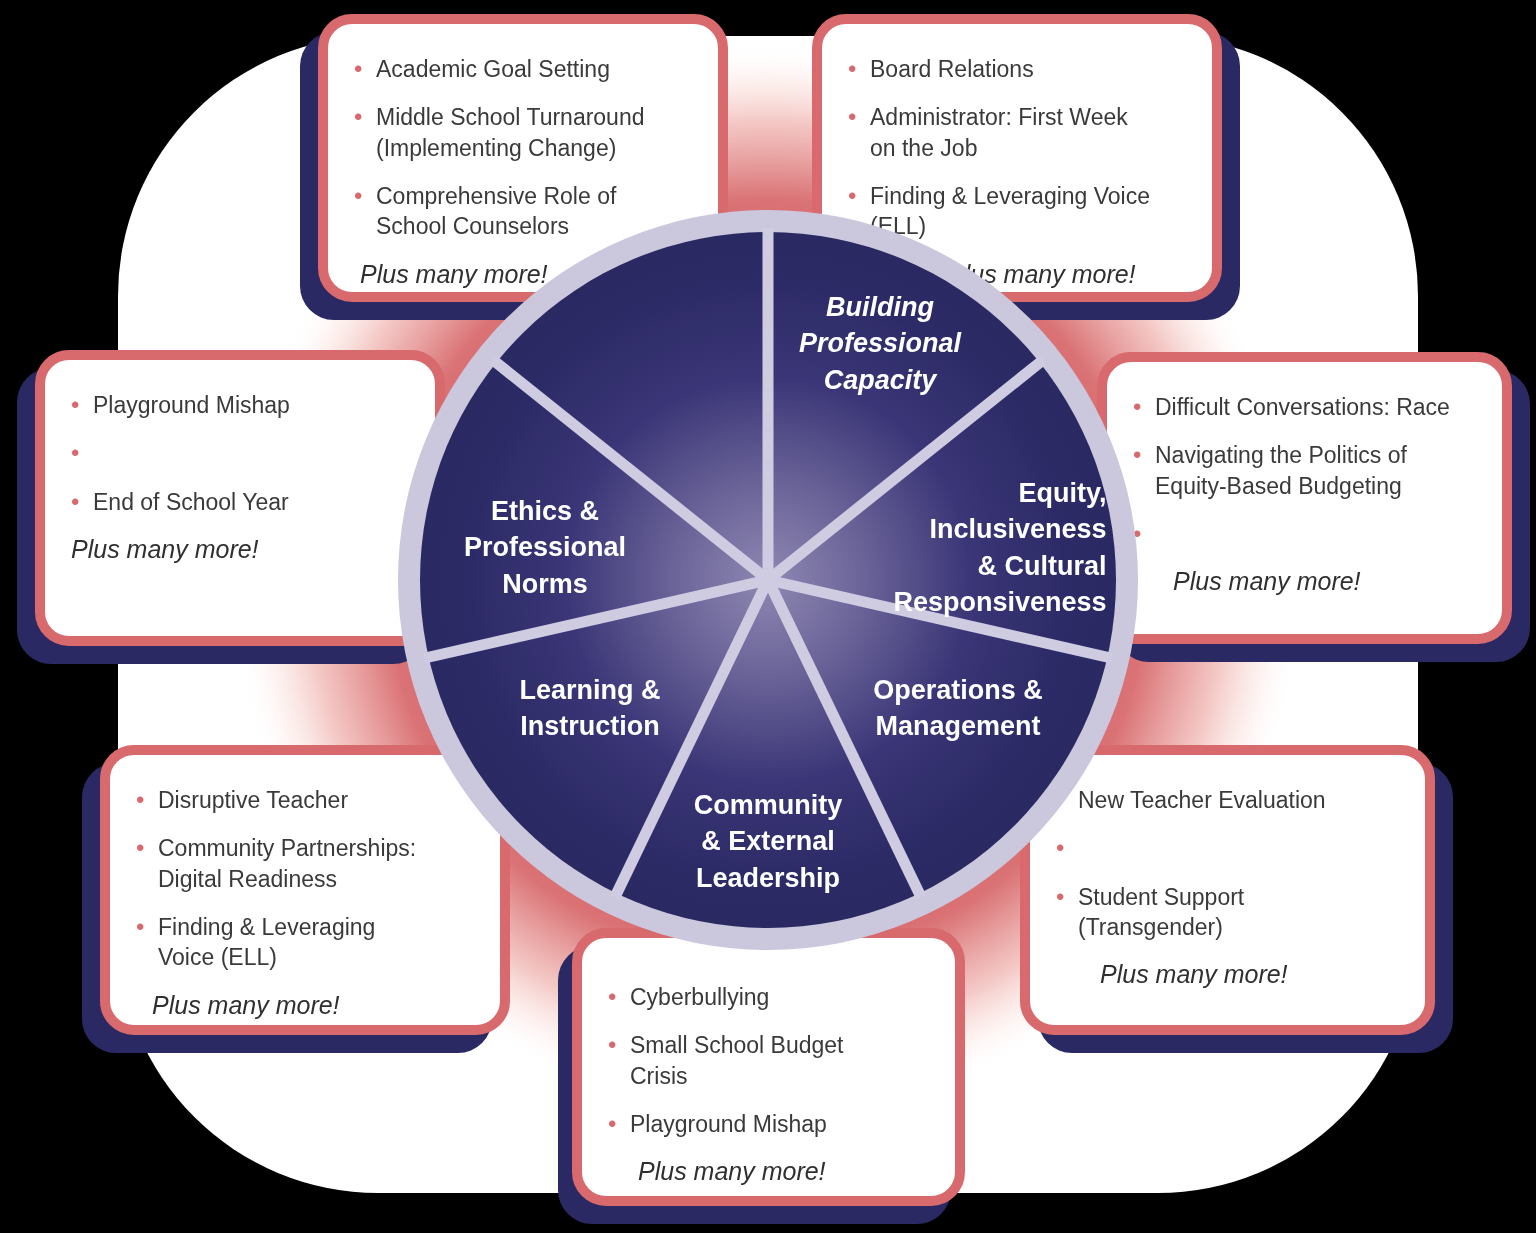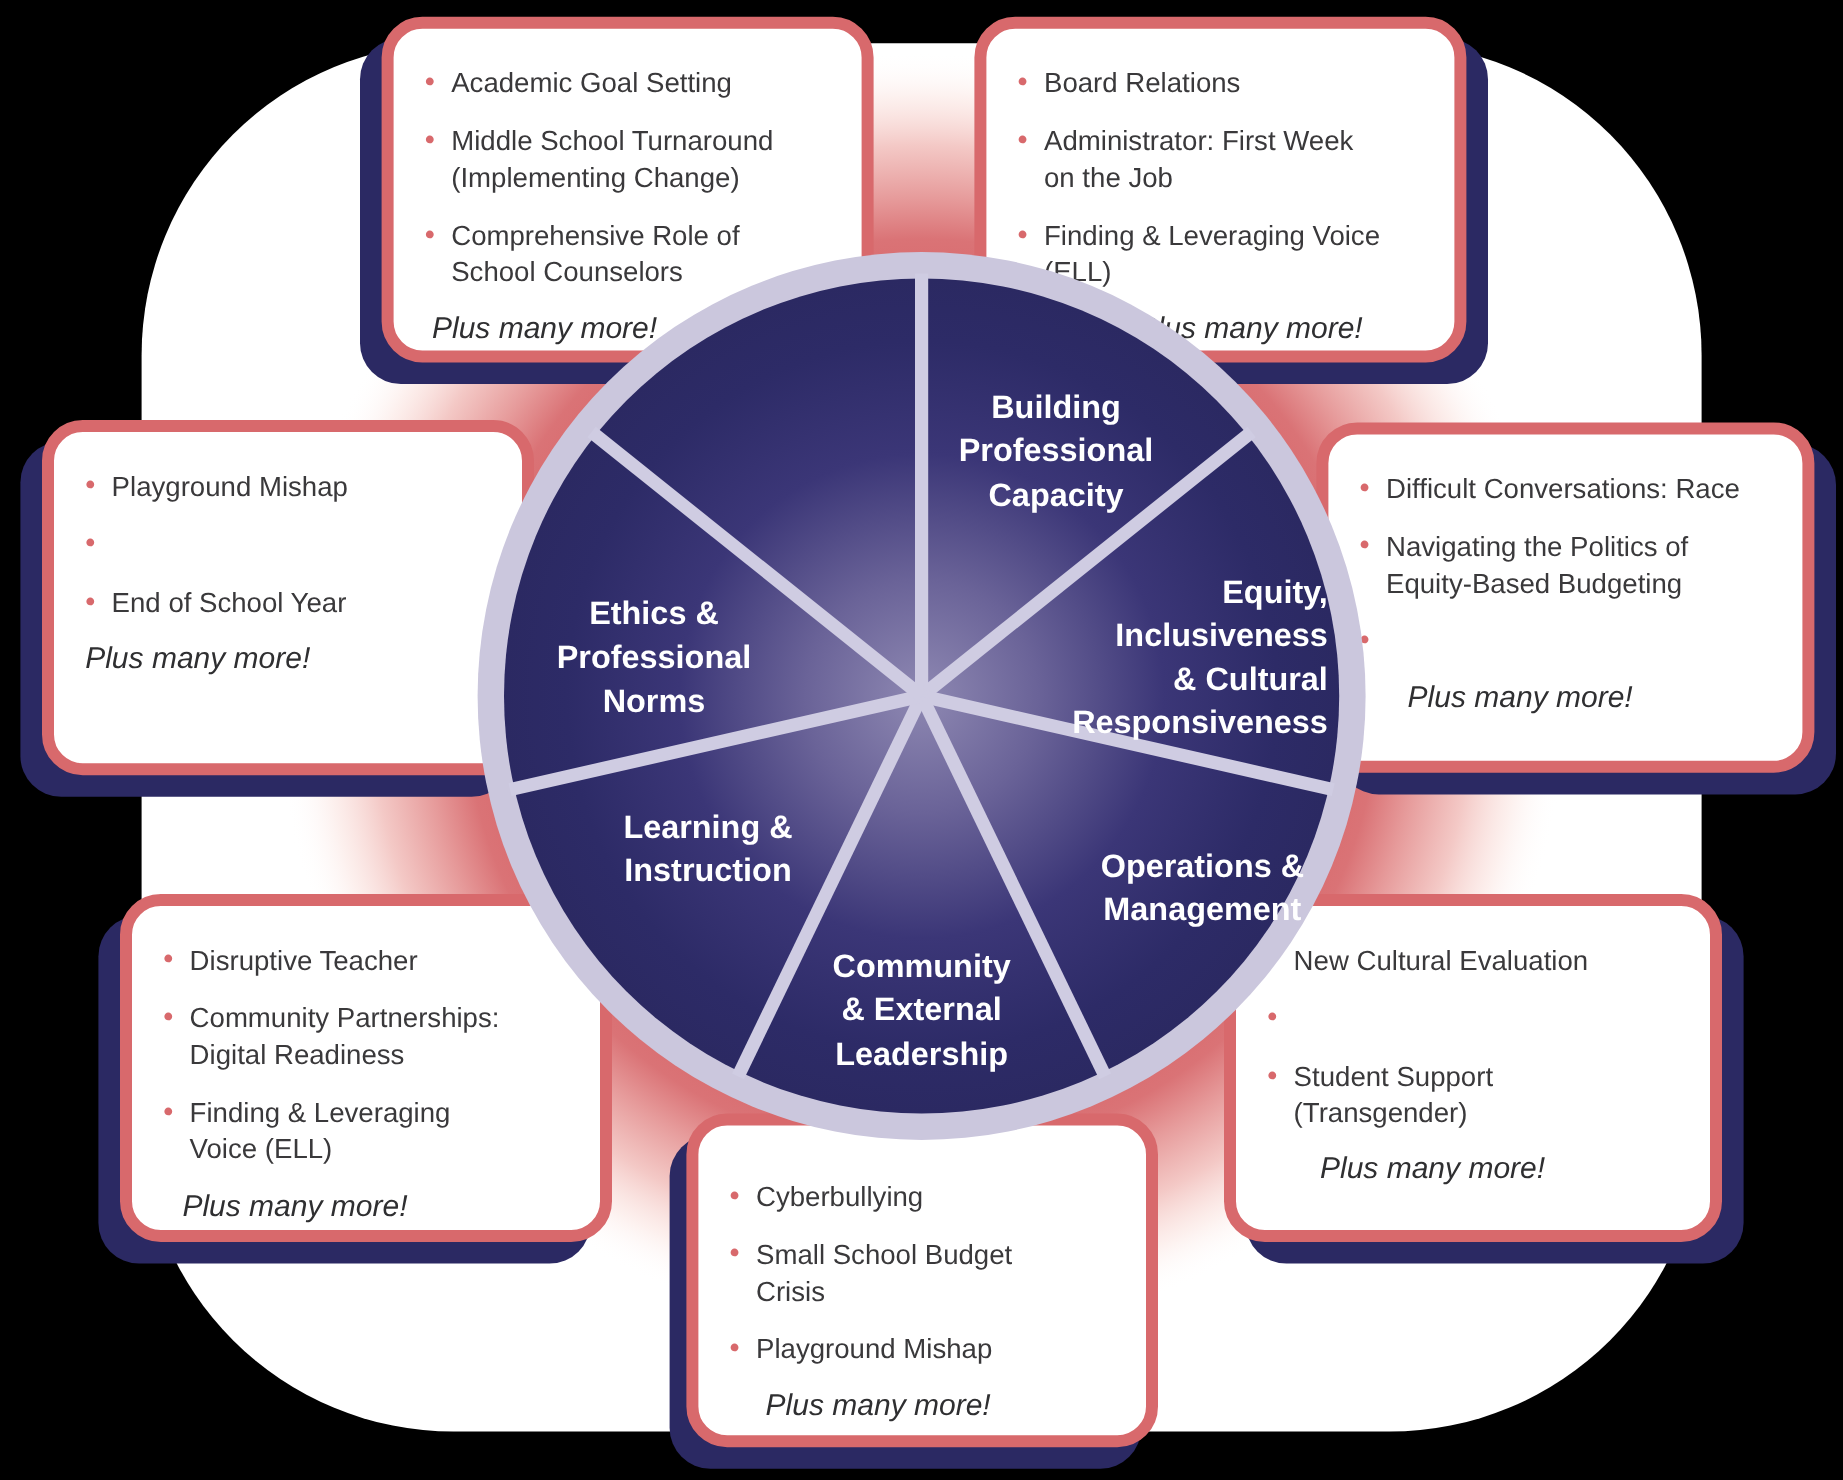--- a/index.html
+++ b/index.html
@@ -170,21 +170,21 @@
 Voice (ELL)</span>
         </li>
     </ul>
     <div class="more">Plus many more!</div>
   </div>
 
   <div class="callout co-br shadow-right">
     <ul>
       <li>
           <span class="bullet">•</span>
-          <span class="itext">New Cultural Evaluation</span>
+          <span class="itext">New Teacher Evaluation</span>
         </li>
       <li>
           <span class="bullet">•</span>
         </li>
       <li>
           <span class="bullet">•</span>
           <span class="itext">Student Support
 (Transgender)</span>
         </li>
     </ul>
@@ -226,28 +226,28 @@
       <line x1="768" y1="580" x2="768" y2="228"></line>
       <line x1="768" y1="580" x2="1043" y2="360"></line>
       <line x1="768" y1="580" x2="1111" y2="658"></line>
       <line x1="768" y1="580" x2="921" y2="897"></line>
       <line x1="768" y1="580" x2="615" y2="897"></line>
       <line x1="768" y1="580" x2="425" y2="658"></line>
       <line x1="768" y1="580" x2="493" y2="360"></line>
     </g>
   </svg>
 
-  <div class="wheel-label" style="left:880px;  top:376px;">Building
+  <div class="wheel-label" style="left:880px;  top:344px;font-style:italic;">Building
 Professional
 Capacity</div>
   <div class="wheel-label" style="left:1000px; top:548px;text-align:right;">Equity,
 Inclusiveness
 &amp; Cultural
 Responsiveness</div>
-  <div class="wheel-label" style="left:1002px;  top:708px;margin-top:32px;">Operations &amp;
+  <div class="wheel-label" style="left:958px;  top:708px;">Operations &amp;
 Management</div>
   <div class="wheel-label" style="left:768px;  top:842px;">Community
 &amp; External
 Leadership</div>
   <div class="wheel-label" style="left:590px;  top:708px;">Learning &amp;
 Instruction</div>
   <div class="wheel-label" style="left:545px;  top:548px;">Ethics &amp;
 Professional
 Norms</div>
 

